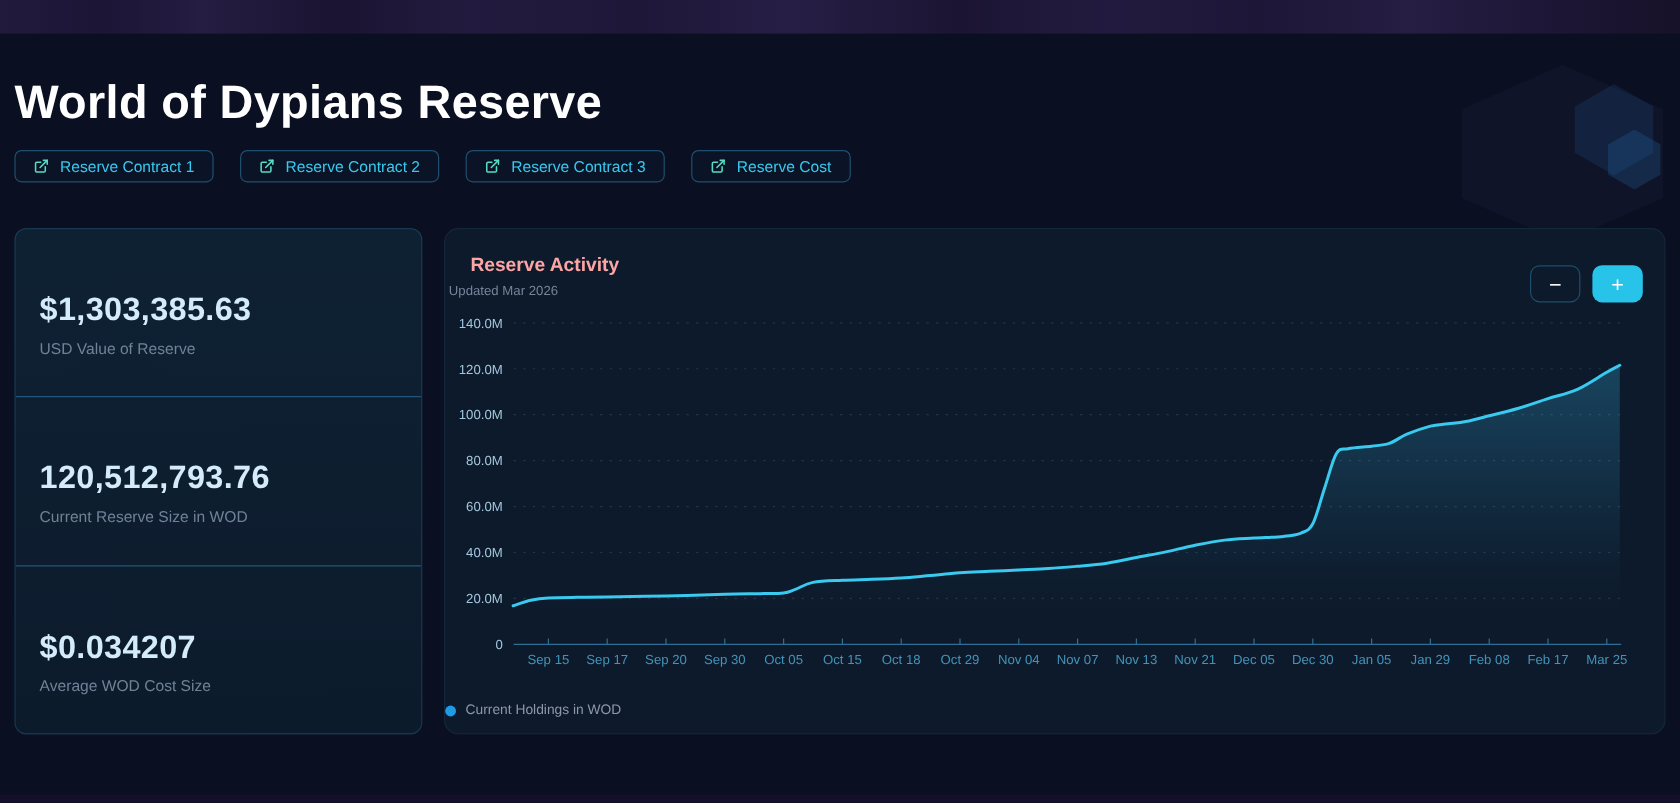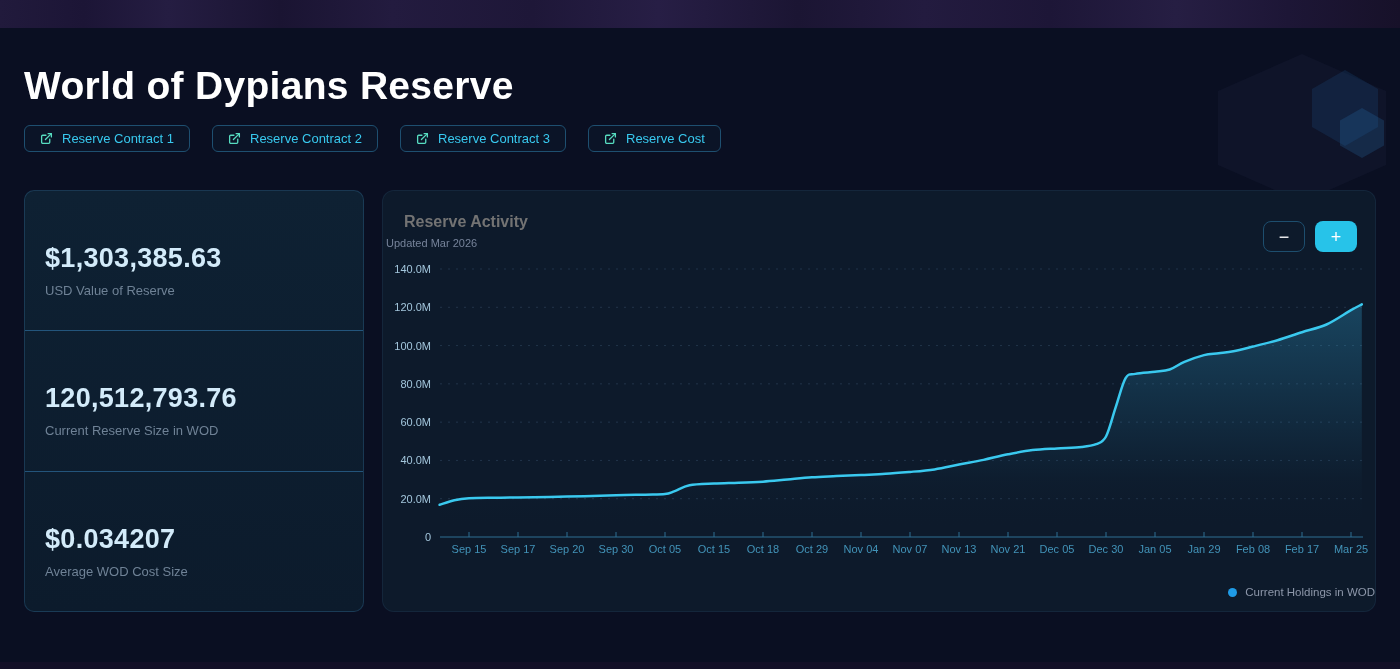--- a/index.html
+++ b/index.html
@@ -18,21 +18,21 @@
     position:absolute; bottom:0; left:0; width:100%; height:7px;
     background:#131027;
   }
   
   .hexwrap { position:absolute; top:28px; right:0; width:220px; height:190px; pointer-events:none; }
   .hex { position:absolute; clip-path:polygon(50% 0,100% 25%,100% 75%,50% 100%,0 75%,0 25%); }
   .hex-big   { left:38px; top:26px;  width:168px; height:148px; background:rgba(140,150,210,0.045); }
   .hex-mid   { left:132px; top:42px; width:66px;  height:76px;  background:rgba(40,110,180,0.16); }
   .hex-small { left:160px; top:80px; width:44px;  height:50px;  background:rgba(45,130,200,0.20); }
 
-  .main { position:relative; padding:0 24px; }
+  .main { position:relative; padding:0 12px; }
   .page-title {
     padding-top:36px; font-size:39px; font-weight:bold; color:#ffffff; letter-spacing:0.3px;
   }
   .page-subtitle { margin-top:13px; font-size:15px; color:#e8ebf3; }
 
   .links-row { margin-top:17px; display:flex; gap:22px; }
   .link-btn {
     height:27px; display:inline-flex; align-items:center; gap:9px;
     padding:0 15px; background:rgba(13,25,43,0.55);
     border:1px solid #1e4f70; border-radius:6px;
@@ -54,34 +54,34 @@
     padding:0 20px; border-bottom:1px solid rgba(58,140,200,0.5);margin-top:20px;
   }
   .stat-section:last-child { border-bottom:none; }
   .stat-value { font-size:27px; font-weight:bold; color:#d3ebfa; letter-spacing:0.3px; }
   .stat-label { margin-top:9px; font-size:13px; color:#6f8296; }
 
   .chart-card {
     flex:1; height:422px; position:relative;
     background:#0d1a2b; border:1px solid rgba(70,130,180,0.12); border-radius:12px;
   }
-  .chart-title { position:absolute; left:21px; top:22px; font-size:16px; font-weight:bold; color:#737373; }
+  .chart-title { position:absolute; left:21px; top:22px; font-size:16px; font-weight:bold; color:#fca5a5; }
   .chart-updated { position:absolute; left:3px; top:46px; font-size:11px; color:#76839a; }
   .zoom-btn {
     position:absolute; top:30px; width:42px; height:31px; border-radius:8px;
     display:flex; align-items:center; justify-content:center;
     font-size:18px; color:#ffffff; cursor:pointer; line-height:1;
     font-family:"Liberation Sans", sans-serif;
   }
   .zoom-out { right:70px; background:transparent; border:1px solid #1d4e6e; }
   .zoom-in  { right:18px; background:var(--plus-bg,#27c3e9); border:none; }
   .chart-svg { position:absolute; left:0; top:0; width:998px; height:422px; }
   .legend {
     position:absolute; bottom:13px; left:0; width:100%;
-    display:flex; align-items:center; justify-content:flex-end; gap:8px; cursor:pointer;
+    display:flex; align-items:center; justify-content:flex-start; gap:8px; cursor:pointer;
   }
   .legend-dot { width:9px; height:9px; border-radius:50%; background:var(--legend-dot,#1f9be6); }
   .legend-label { font-size:11.5px; color:#8d97aa; }
 </style>
 </head>
 <body>
 
 <div class="banner"></div>
 
 <div class="hexwrap">

